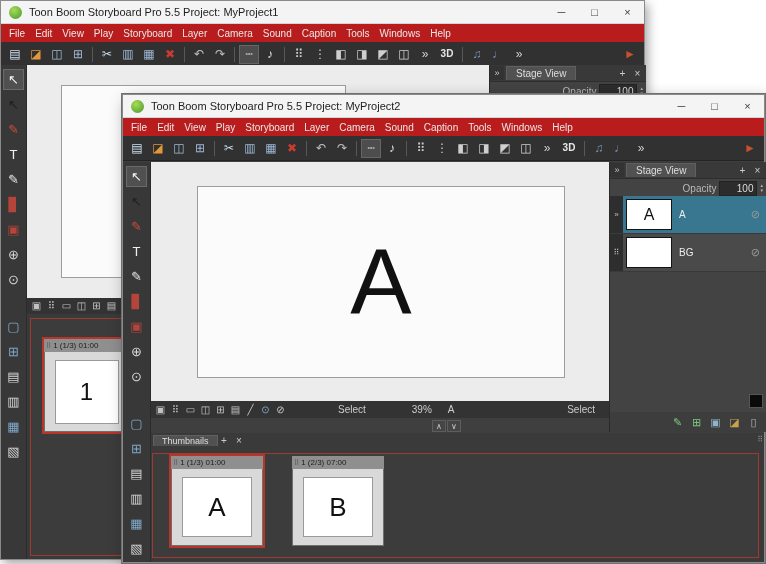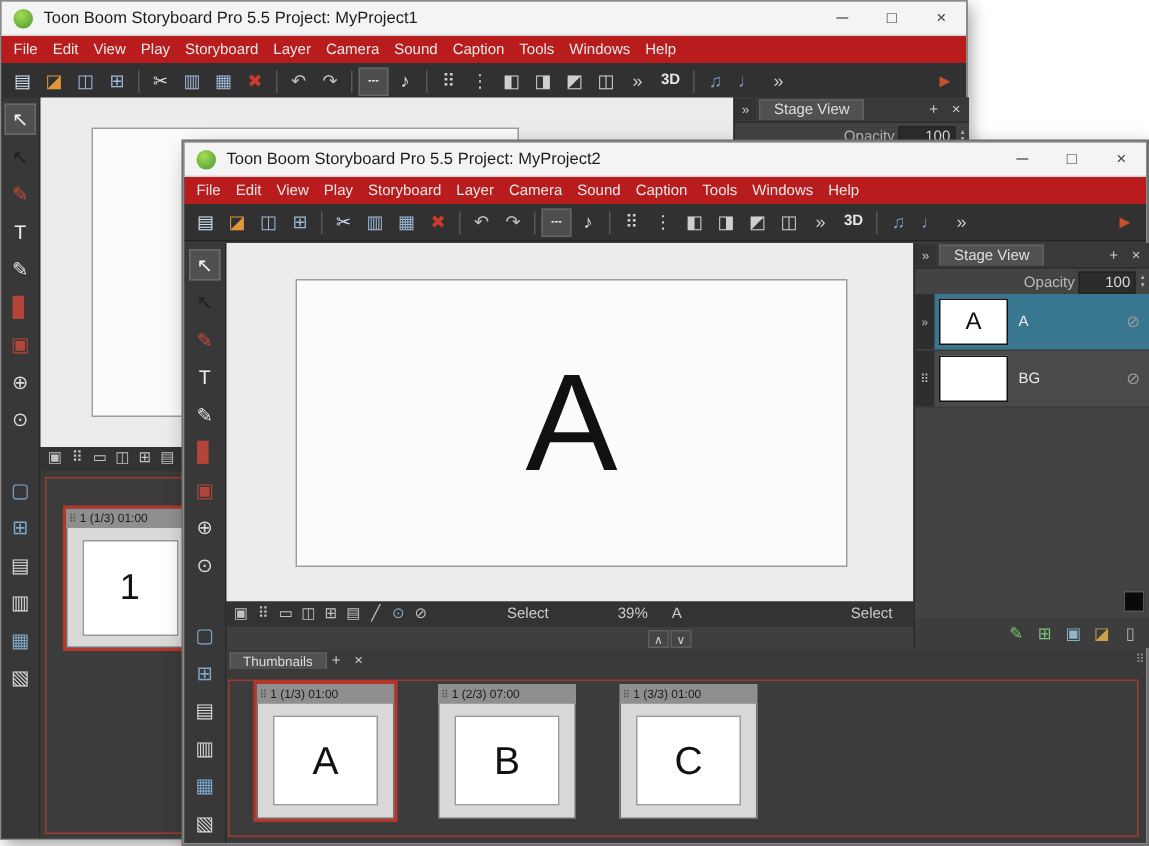--- a/index.html
+++ b/index.html
@@ -434,27 +434,18 @@
           <div class="panel-card">
             <div class="pc-head">
               <span class="pc-grip">⠿</span>
               <span>1 (2/3) 07:00</span>
             </div>
             <div class="pc-body">
               <div class="pc-page">B</div>
             </div>
           </div>
 
-          <div class="panel-card">
-            <div class="pc-head">
-              <span class="pc-grip">⠿</span>
-              <span>1 (3/3) 01:00</span>
-            </div>
-            <div class="pc-body">
-              <div class="pc-page">C</div>
-            </div>
-          </div>
         </div>
       <div class="thumbs-grip">⠿</div>
     </div>
   </div>
 
 </div>
 
 </body></html>

